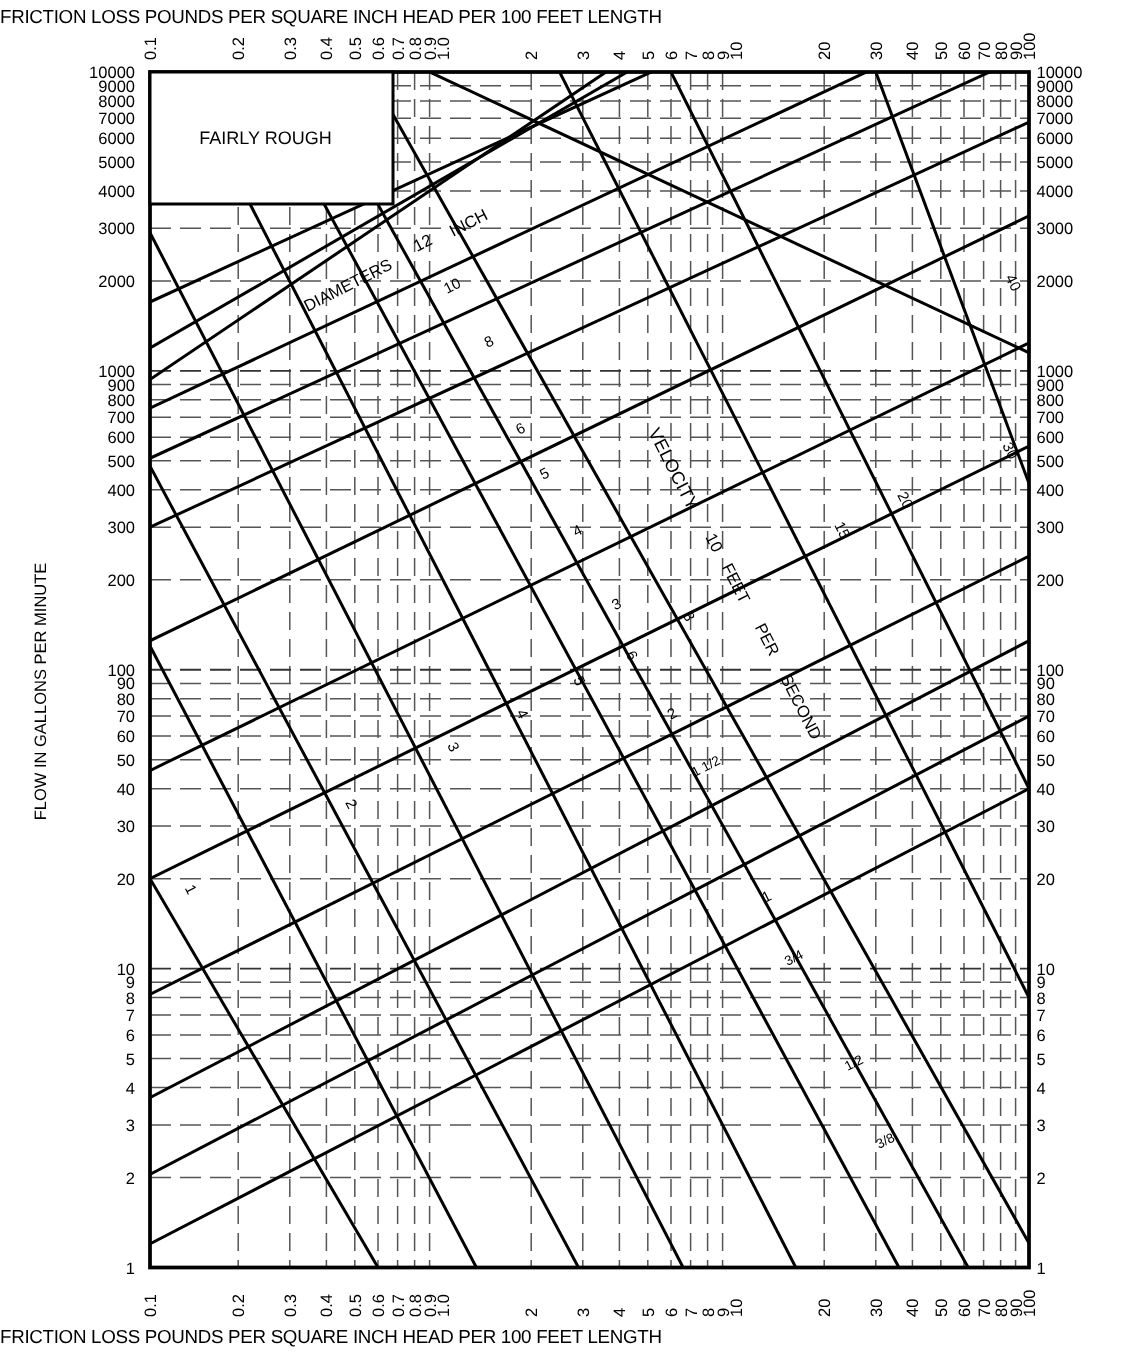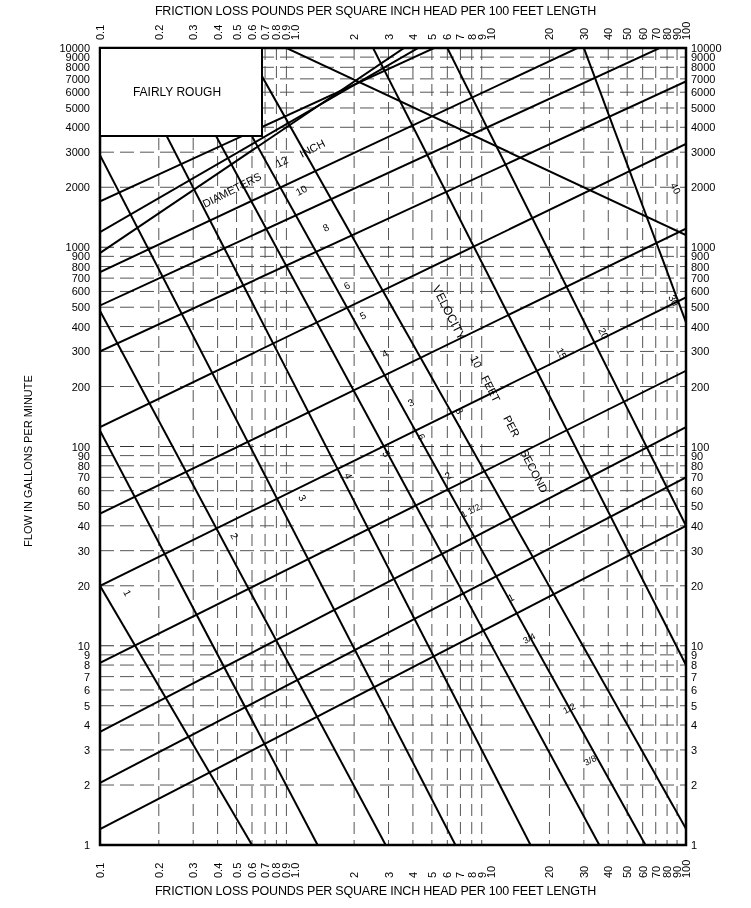--- a/index.html
+++ b/index.html
@@ -1,19 +1,19 @@
 <!DOCTYPE html>
 <html><head>
 <meta charset="utf-8">
 <style>
   html, body { margin: 0; padding: 0; background: #ffffff; }
   body { width: 751px; height: 908px; position: relative; overflow: hidden;
          font-family: "Liberation Sans", sans-serif; color: #000; }
   #chart-svg { position: absolute; left: 0; top: 0; }
-  .title-top, .title-bottom { position: absolute; left: 0; width: 751px; text-align: center;
+  .title-top, .title-bottom { position: absolute; left: 0; width: 751px; 
          font-size: 12.5px; letter-spacing: -0.2px; }
   .title-top { top: 4px; }
   .title-bottom { top: 884px; }
   .ylabel { position: absolute; font-size: 11px; white-space: nowrap;
             transform-origin: center center; }
   .ylabel-left { left: -58px; top: 455px; transform: rotate(-90deg); }
 </style>
 </head>
 <body>
 

